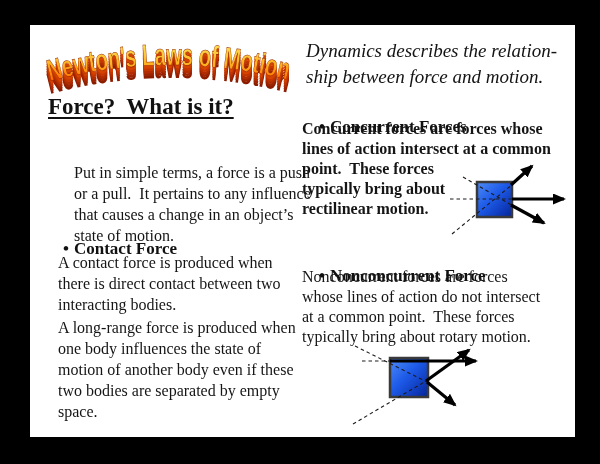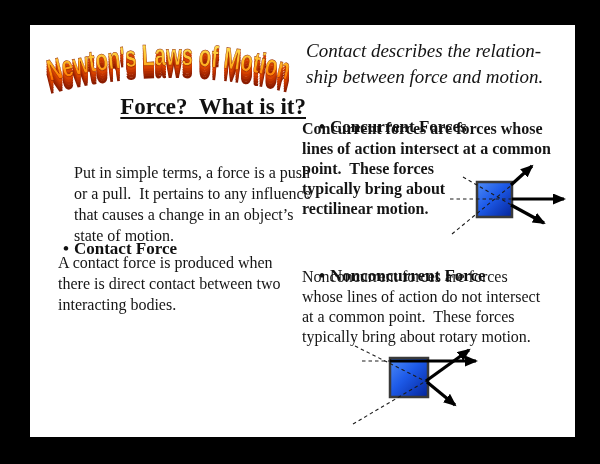--- a/index.html
+++ b/index.html
@@ -20,23 +20,23 @@
 
   .wordart { left:14px; top:4px; }
 
   .intro {
     left:276px; top:13px; width:268px;
     font-style:italic; font-size:19px; line-height:26px;
     color:#141414; white-space:pre;
   }
 
   .heading {
-    left:32px; top:69px; width:244px;
+    left:18px; top:69px; width:244px;
     font-size:23px; font-weight:bold; color:#111111;
-    text-align:right; white-space:pre;
+    text-align:left; white-space:pre;
     text-decoration:underline;
     text-decoration-thickness:2px;
     text-underline-offset:3px;
   }
 
   .body-text {
     font-size:16px; color:#151515; white-space:pre;
   }
   .lh21 { line-height:21px; }
   .lh20 { line-height:20px; }
@@ -99,37 +99,42 @@
       <text transform="translate(0,10.5)" fill="#9d2400"><textPath href="#waarc" textLength="240" lengthAdjust="spacingAndGlyphs">Newton's Laws of Motion</textPath></text>
       <text transform="translate(0,8)" fill="#b12c00"><textPath href="#waarc" textLength="240" lengthAdjust="spacingAndGlyphs">Newton's Laws of Motion</textPath></text>
       <text transform="translate(0,5.5)" fill="#c43600"><textPath href="#waarc" textLength="240" lengthAdjust="spacingAndGlyphs">Newton's Laws of Motion</textPath></text>
       <text transform="translate(0,3)" fill="#d64200"><textPath href="#waarc" textLength="240" lengthAdjust="spacingAndGlyphs">Newton's Laws of Motion</textPath></text>
     </g>
     <text fill="url(#wagrad)" stroke="#8a1c00" stroke-width="0.5">
       <textPath href="#waarc" textLength="240" lengthAdjust="spacingAndGlyphs">Newton's Laws of Motion</textPath>
     </text>
   </svg>
 
-  <div class="abs intro">Contact describes the relation-
+  <div class="abs intro">Dynamics describes the relation-
 ship between force and motion.</div>
 
   <div class="abs heading">Force?  What is it?</div>
 
   <div class="abs body-text lh21 p1">Put in simple terms, a force is a push
 or a pull.  It pertains to any influence
 that causes a change in an object’s
 state of motion.</div>
 
   <div class="abs bullet-header bh1">
     <span class="b">•</span><span class="t">Contact Force</span>
   </div>
   <div class="abs body-text lh21 pb1">A contact force is produced when
 there is direct contact between two
 interacting bodies.</div>
 
+  <div class="abs body-text lh21 pb2">A long-range force is produced when
+one body influences the state of
+motion of another body even if these
+two bodies are separated by empty
+space.</div>
 
   <div class="abs bullet-header rh1">
     <span class="b">•</span><span class="t">Concurrent Forces</span>
   </div>
   <div class="abs body-text lh20 rp1">Concurrent forces are forces whose
 lines of action intersect at a common
 point.  These forces
 typically bring about
 rectilinear motion.</div>
 

